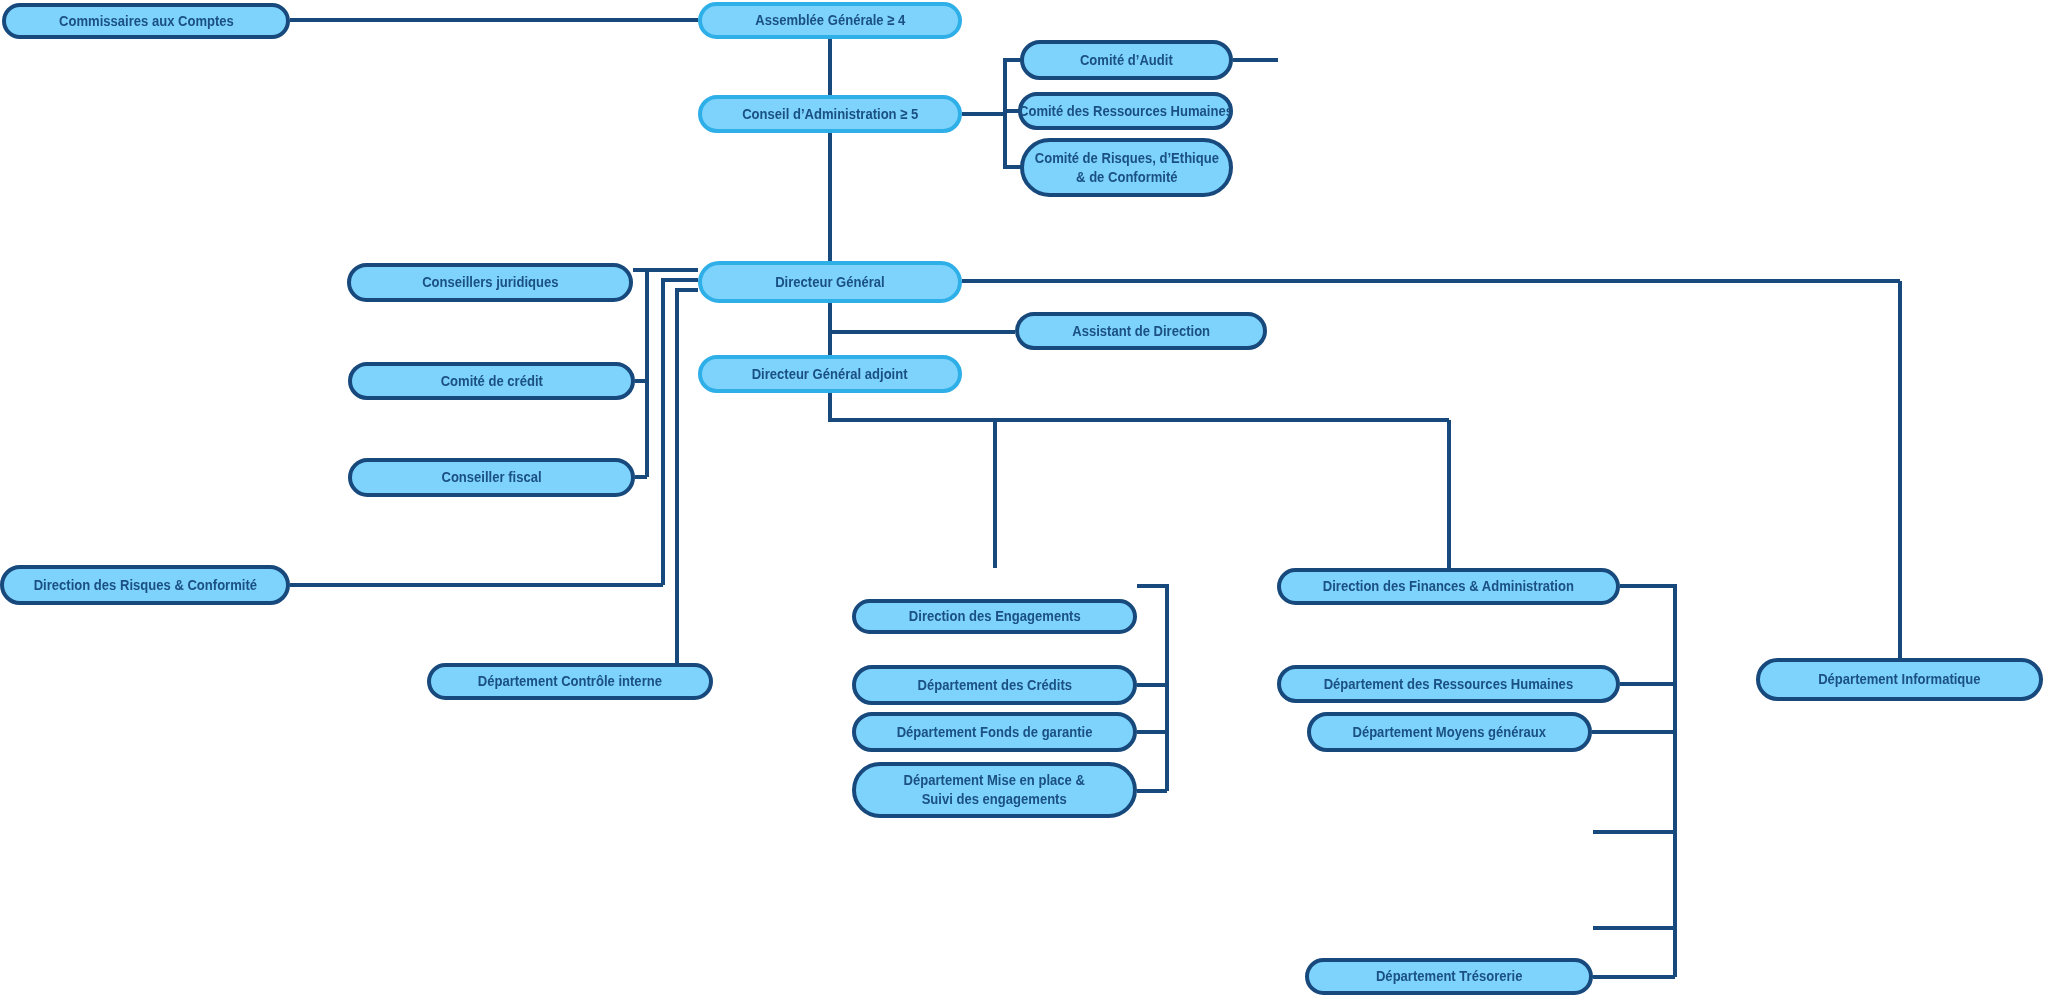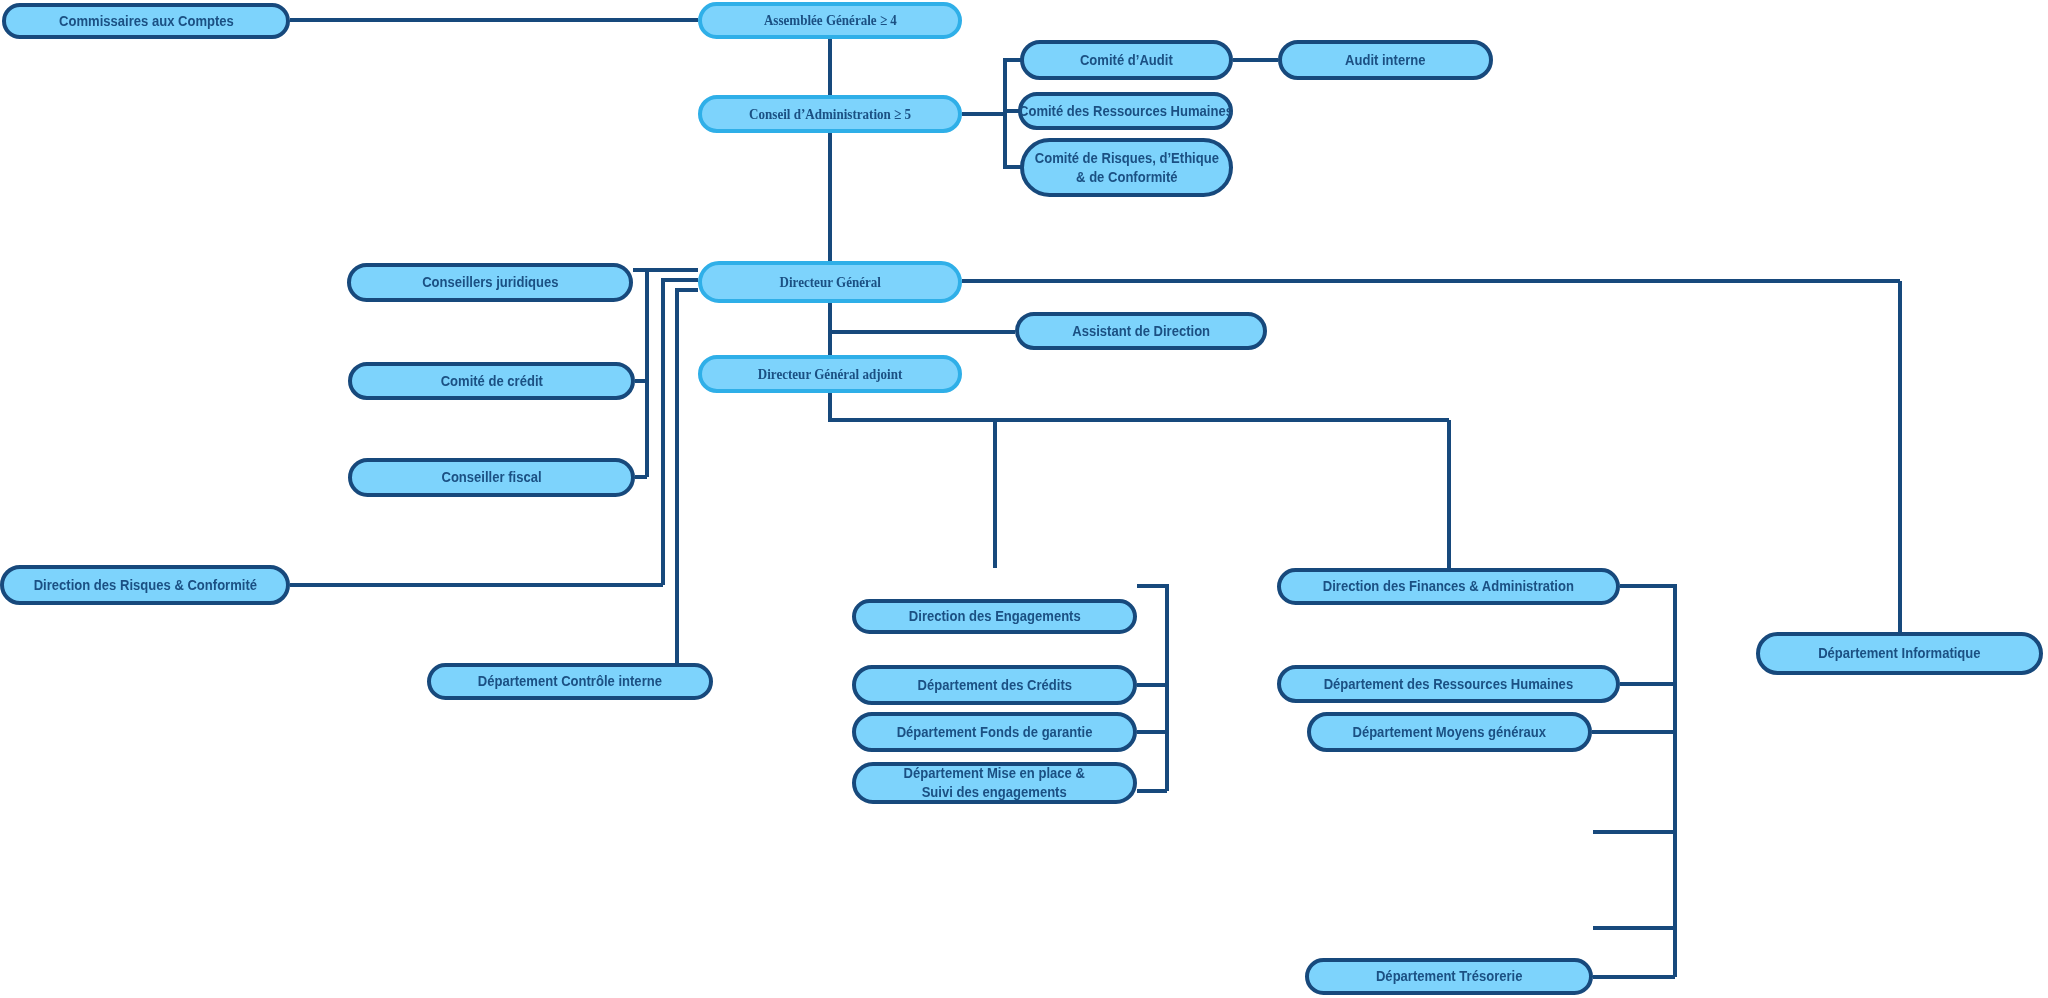--- a/index.html
+++ b/index.html
@@ -19,21 +19,21 @@
   .wires{position:absolute;left:0;top:0;width:2048px;height:998px;z-index:1;}
   .wires line{stroke:var(--navy);stroke-width:4;shape-rendering:crispEdges;}
   .node{
     position:absolute;z-index:2;
     box-sizing:border-box;
     background:#7dd3fc;
     border:4px solid var(--navy);
     border-radius:999px;
     display:flex;align-items:center;justify-content:center;
   }
-  .node.cyan{border-color:var(--cyan);font-family:Liberation Serif, serif;}
+  .node.cyan{border-color:var(--cyan);}
   .node span{
     display:block;
     font-weight:bold;
     font-size:15px;
     line-height:1.25;
     color:var(--text);
     white-space:pre;
     text-align:center;
     transform:scaleX(.87);
   }
@@ -99,23 +99,20 @@
   <div class="node cyan" style="left:698px;top:2px;width:264px;height:37px">
     <span>Assemblée Générale ≥ 4</span>
   </div>
   <div class="node cyan" style="left:698px;top:95px;width:264px;height:38px">
     <span>Conseil d’Administration ≥ 5</span>
   </div>
 
   <div class="node" style="left:1020px;top:40px;width:213px;height:40px">
     <span>Comité d’Audit</span>
   </div>
-  <div class="node" style="left:1278px;top:40px;width:215px;height:40px">
-    <span>Audit interne</span>
-  </div>
   <div class="node" style="left:1018px;top:92px;width:215px;height:38px">
     <span>Comité des Ressources Humaines</span>
   </div>
   <div class="node" style="left:1020px;top:138px;width:213px;height:59px">
     <span>Comité de Risques, d’Ethique
 &amp; de Conformité</span>
   </div>
 
   <div class="node" style="left:347px;top:263px;width:286px;height:39px">
     <span>Conseillers juridiques</span>
@@ -145,35 +142,35 @@
 
   <div class="node" style="left:852px;top:599px;width:285px;height:35px">
     <span>Direction des Engagements</span>
   </div>
   <div class="node" style="left:852px;top:665px;width:285px;height:40px">
     <span>Département des Crédits</span>
   </div>
   <div class="node" style="left:852px;top:712px;width:285px;height:40px">
     <span>Département Fonds de garantie</span>
   </div>
-  <div class="node" style="left:852px;top:762px;width:285px;height:42px">
+  <div class="node" style="left:852px;top:762px;width:285px;height:56px">
     <span>Département Mise en place &amp;
 Suivi des engagements</span>
   </div>
 
   <div class="node" style="left:1277px;top:568px;width:343px;height:37px">
     <span>Direction des Finances &amp; Administration</span>
   </div>
   <div class="node" style="left:1277px;top:665px;width:343px;height:38px">
     <span>Département des Ressources Humaines</span>
   </div>
   <div class="node" style="left:1307px;top:712px;width:285px;height:40px">
     <span>Département Moyens généraux</span>
   </div>
   <div class="node" style="left:1305px;top:958px;width:288px;height:37px">
     <span>Département Trésorerie</span>
   </div>
 
-  <div class="node" style="left:1756px;top:632px;width:287px;height:43px">
+  <div class="node" style="left:1756px;top:658px;width:287px;height:43px">
     <span>Département Informatique</span>
   </div>
 
 </div>
 
 </body></html>

